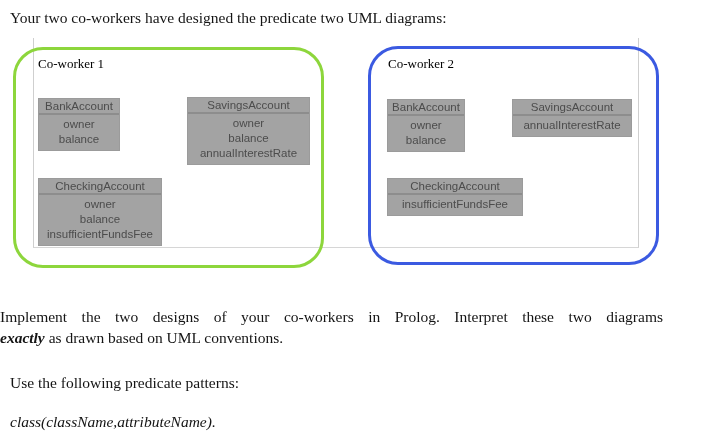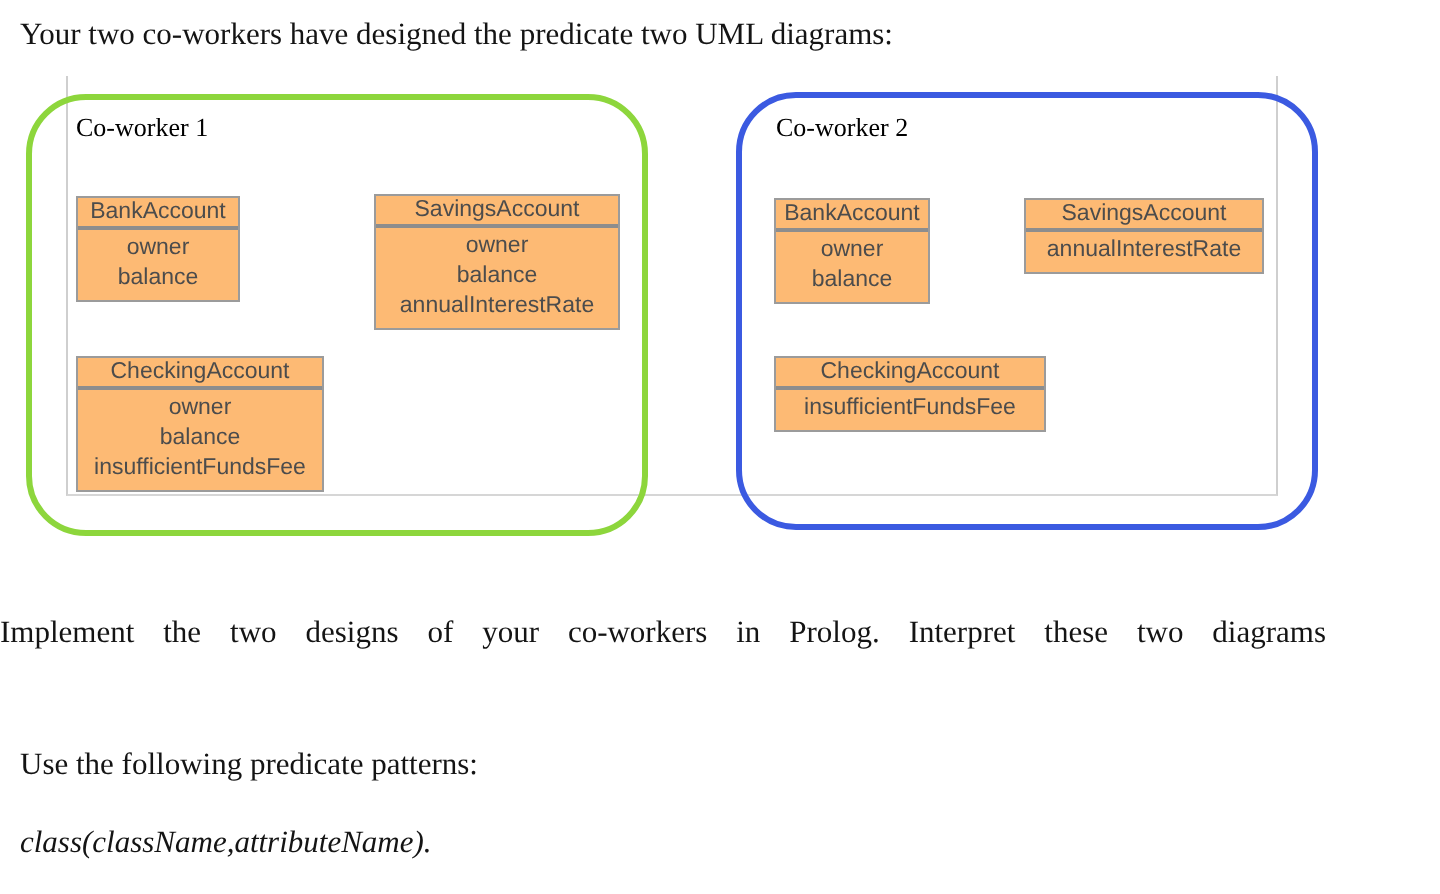--- a/index.html
+++ b/index.html
@@ -45,21 +45,21 @@
     font-size: 13px;
     color: #000000;
     z-index: 3;
     white-space: nowrap;
   }
   #title-coworker1 { left: 38px; top: 56px; }
   #title-coworker2 { left: 388px; top: 56px; }
 
   .uml-class {
     position: absolute;
-    background: #fdba74;
+    background: #a3a3a3;
     border: 1px solid #9b9b9b;
     font-family: "Liberation Sans", sans-serif;
     font-size: 11.5px;
     color: #4c4c4c;
     text-align: center;
     z-index: 3;
     box-sizing: border-box;
   }
   .uml-name {
     padding: 1px 3px;
@@ -130,16 +130,17 @@
 </div>
 <div class="uml-class" id="cw2-checking">
   <div class="uml-name">CheckingAccount</div>
   <div class="uml-attrs">
     <div class="uml-attr">insufficientFundsFee</div>
   </div>
 </div>
 
 <div class="doc-text" id="instructions">
   <div class="just-line">Implement the two designs of your co-workers in Prolog. Interpret these two diagrams</div>
+  <div><span class="emph">exactly</span><span> as drawn based on UML conventions.</span></div>
 </div>
 
 <div class="doc-text" id="predicate-intro">Use the following predicate patterns:</div>
 <div class="doc-text" id="predicate-pattern">class(className,attributeName).</div>
 
 </body></html>

